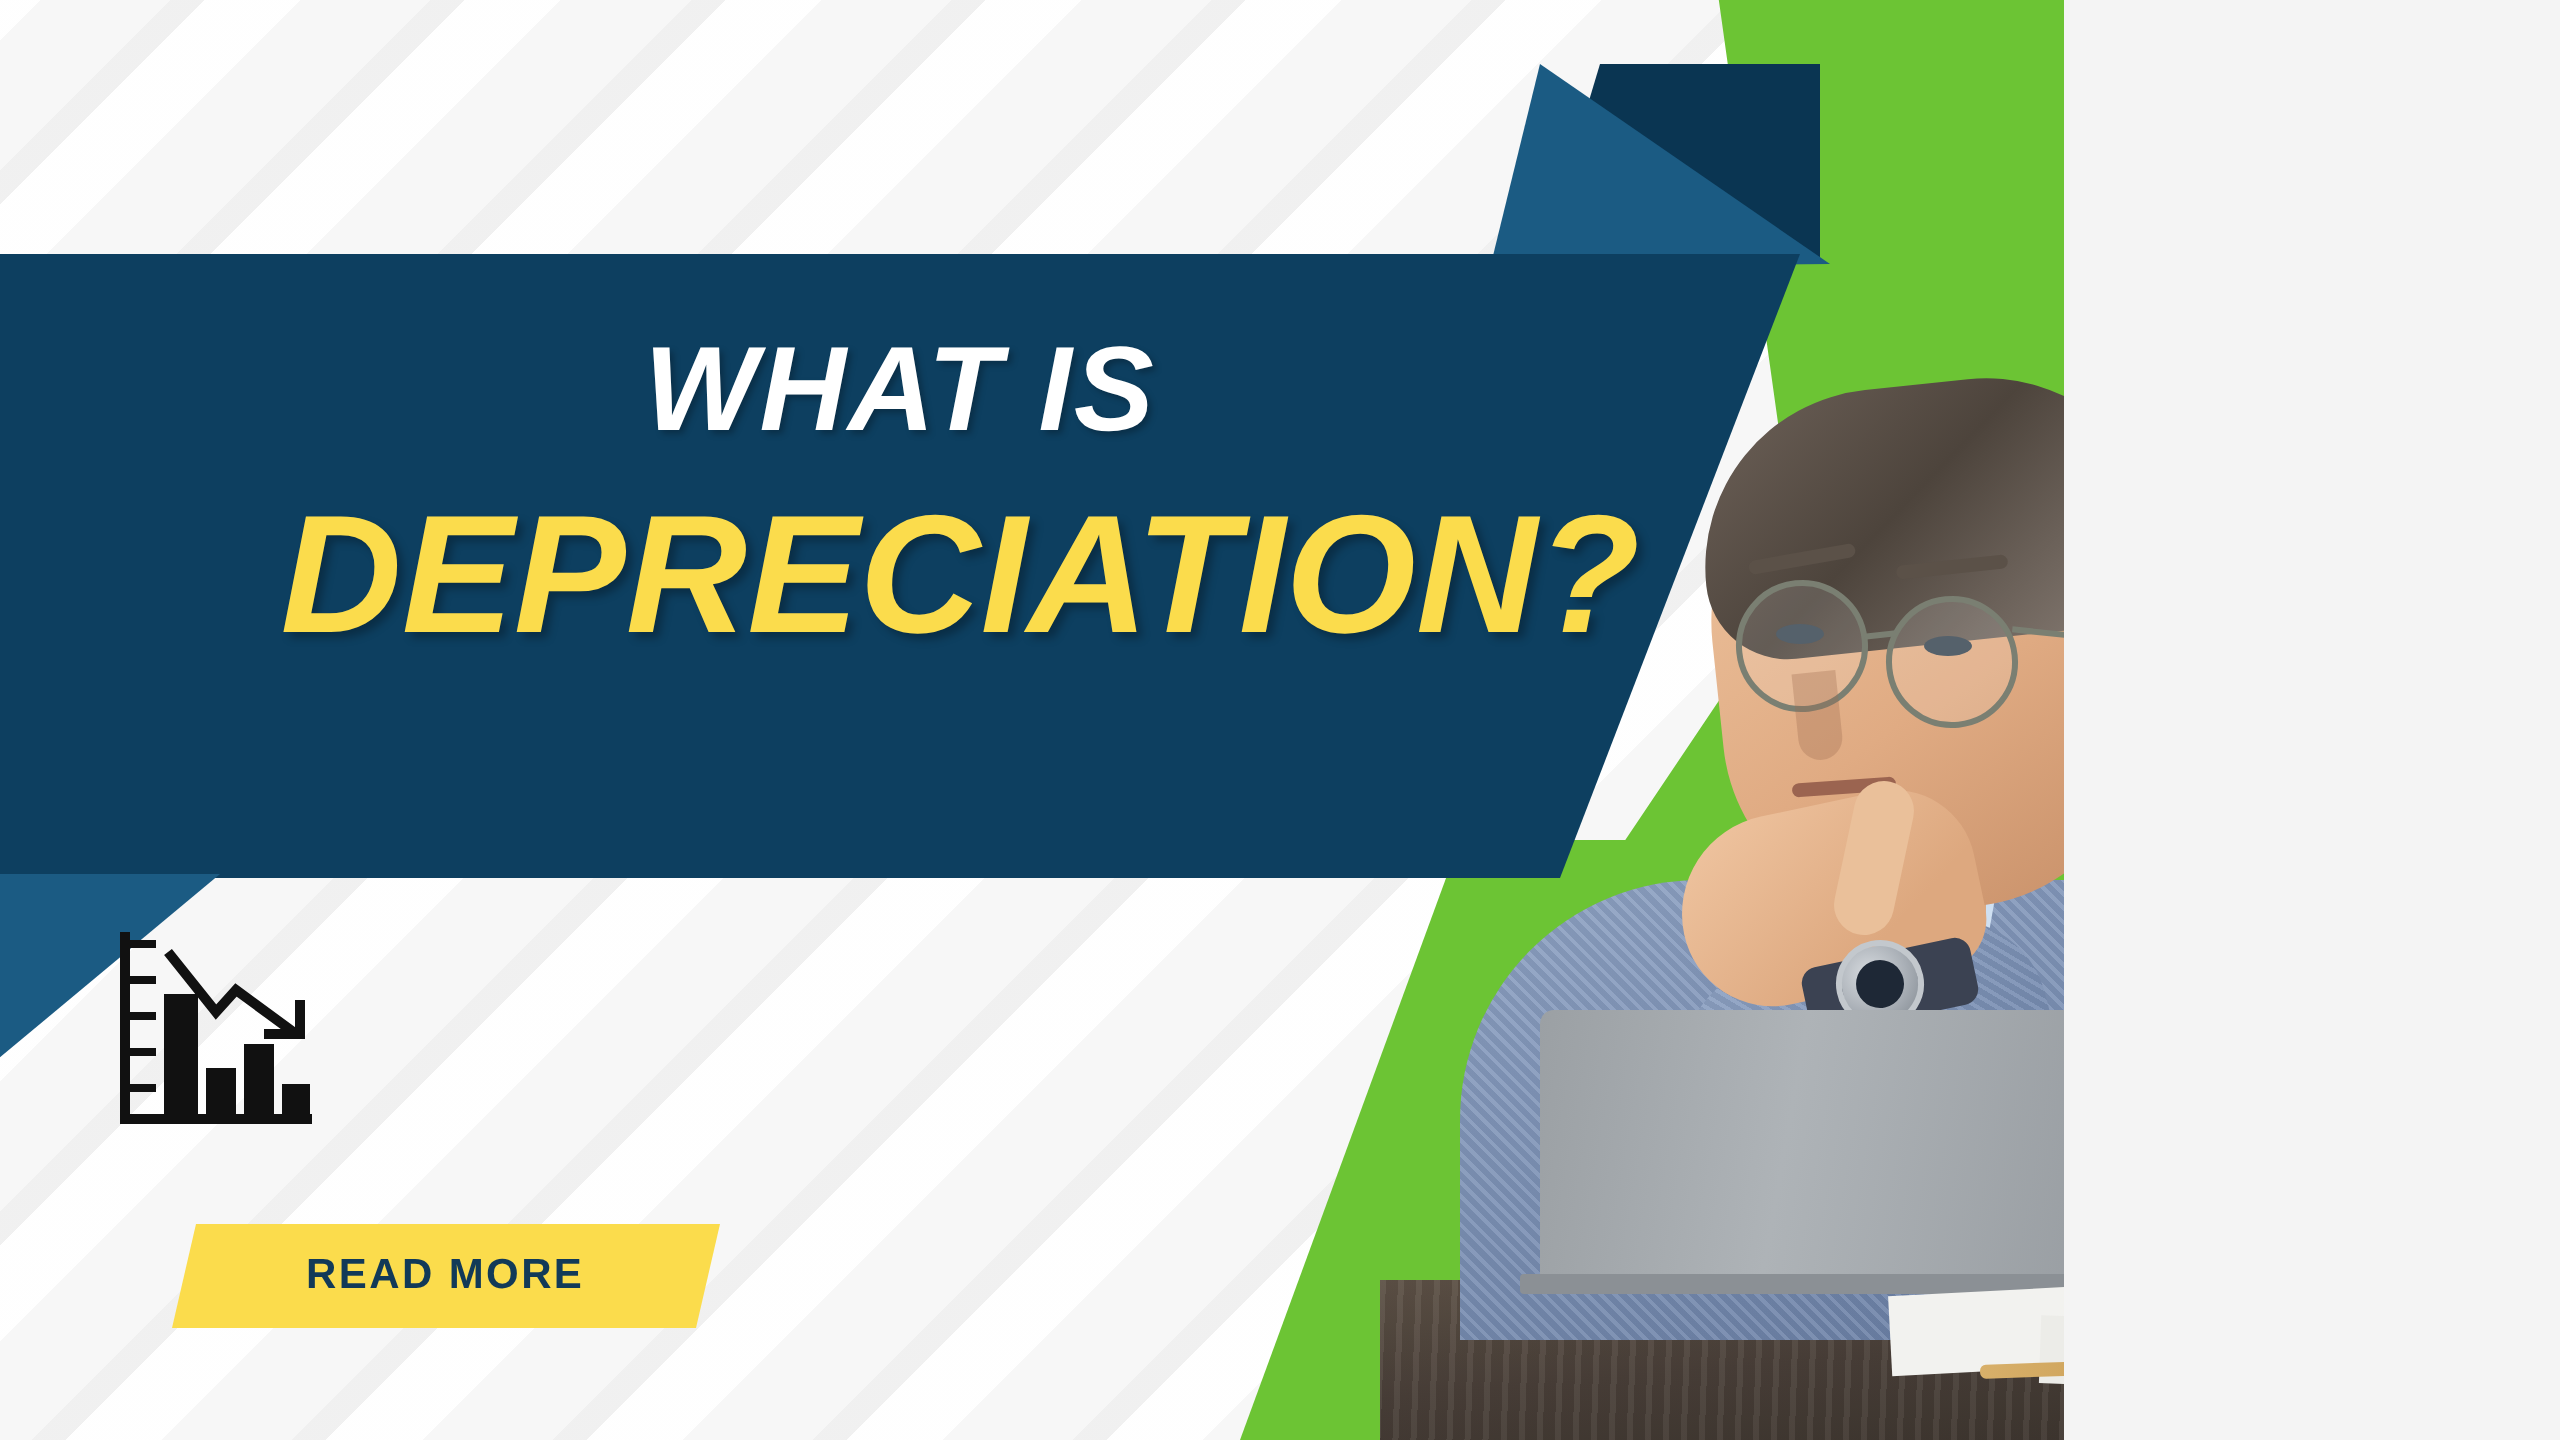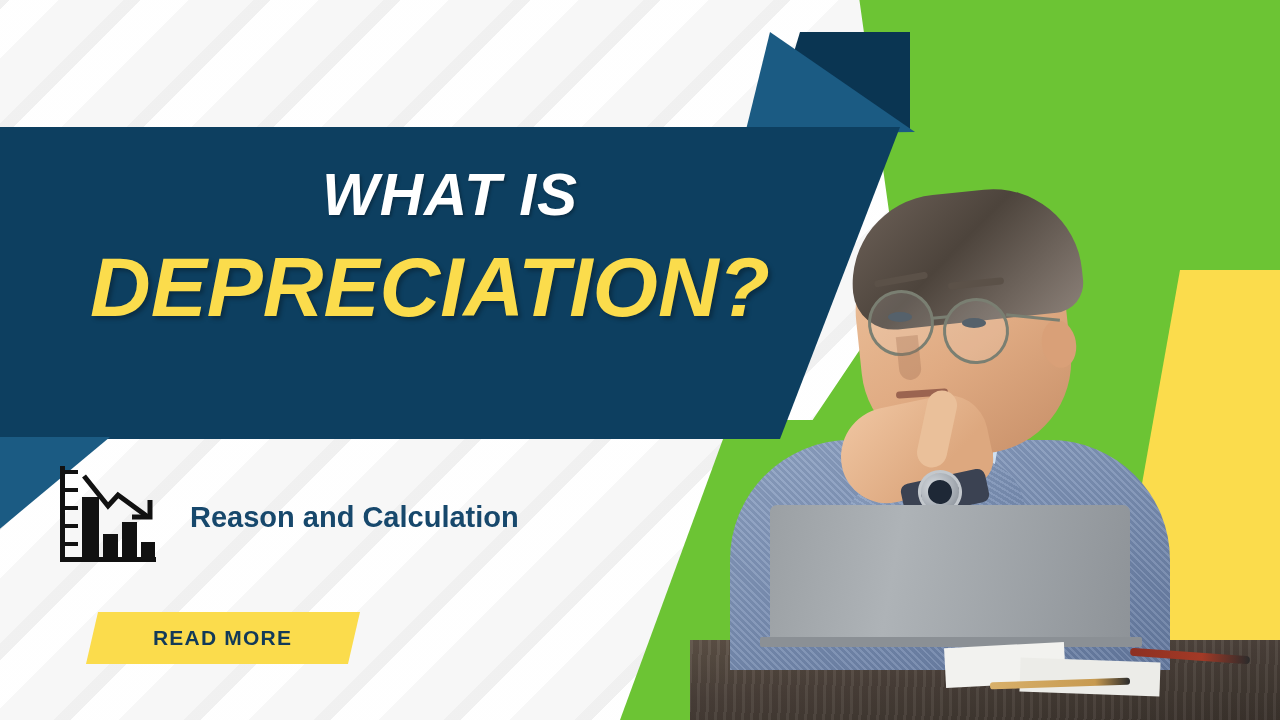--- a/index.html
+++ b/index.html
@@ -2,21 +2,21 @@
 <html><head>
 <meta charset="utf-8">
 <style>
   * { margin:0; padding:0; box-sizing:border-box; }
   html,body { width:1280px; height:720px; overflow:hidden; }
   body {
     font-family:"Liberation Sans", sans-serif;
     background:#f4f4f4;
     position:relative;
   }
-  #stage { position:absolute; inset:0; width:1280px; height:720px; overflow:hidden; }
+  #stage { position:absolute; inset:0; width:1032px; height:720px; overflow:hidden; }
 
   
   .bg-base{
     position:absolute; inset:0;
     background:#f7f7f7;
   }
   .bg-stripes{
     position:absolute; inset:-20%;
     background:repeating-linear-gradient(
       -45deg,
@@ -215,21 +215,21 @@
   
   .title-wrap{ position:absolute; left:0; top:160px; width:820px; }
   .what-is{
     font-size:60px; font-weight:bold; font-style:italic;
     color:#ffffff; letter-spacing:1px; text-align:center;
     padding-left:80px;
     text-shadow:2px 2px 3px rgba(0,0,0,.25);
   }
   .depreciation{
     font-size:84px; font-weight:bold; font-style:italic;
-    color:var(--yellow); letter-spacing:0px; text-align:center;
+    color:var(--yellow); letter-spacing:0px; text-align:right;
     padding-left:40px; margin-top:14px; line-height:1.05;
     text-shadow:3px 3px 4px rgba(0,0,0,.28);
   }
 
   .subtitle-row{
     position:absolute; left:52px; top:462px;
     display:flex; align-items:center; gap:26px;
   }
   .chart-icon{ width:112px; height:110px; flex:none; }
   .subtitle-text{
@@ -336,21 +336,20 @@
       <rect x="30" y="35" width="17" height="60" fill="#111"></rect>
       <rect x="51" y="72" width="15" height="23" fill="#111"></rect>
       <rect x="70" y="60" width="15" height="35" fill="#111"></rect>
       <rect x="89" y="80" width="14" height="15" fill="#111"></rect>
 
       <polyline points="32,14 56,44 66,33 96,55" fill="none" stroke="#111" stroke-width="5" stroke-linejoin="miter"></polyline>
 
       <polyline points="80,55 98,55 98,38" fill="none" stroke="#111" stroke-width="5"></polyline>
     </svg>
     <div class="subtitle-text">
-      <div>Reason and Calculation</div>
     </div>
   </div>
 
   <div class="read-more">
     <span>READ MORE</span>
   </div>
 
 </div>
 
 </body></html>

